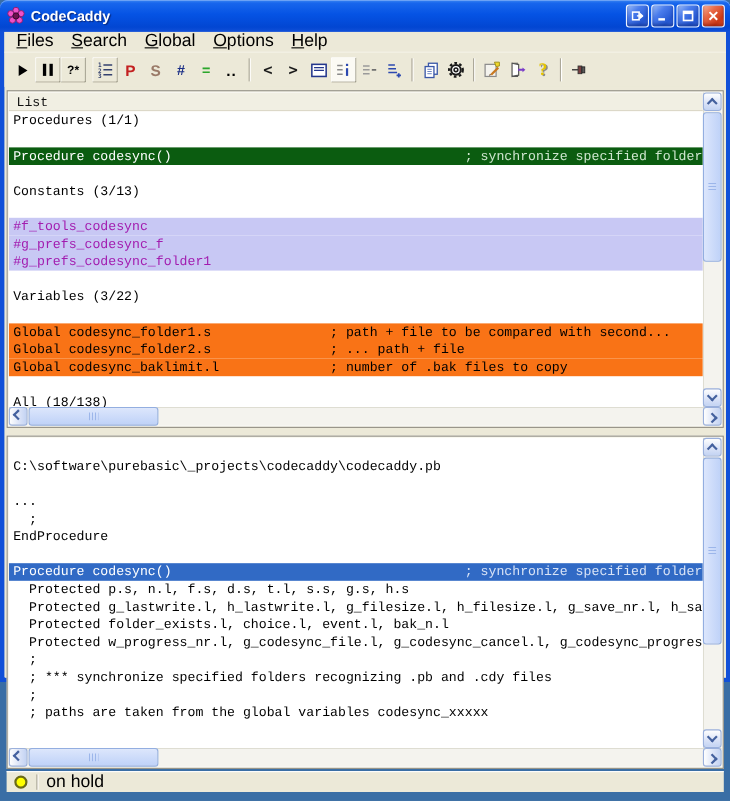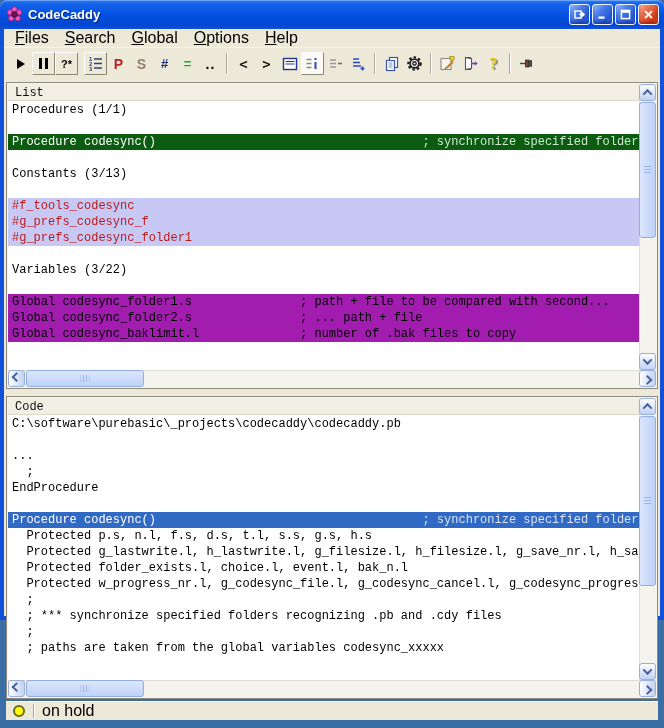--- a/index.html
+++ b/index.html
@@ -85,22 +85,22 @@
   .row{
     height:16px; white-space:pre; overflow:hidden;
     font-family:"Liberation Mono",monospace; font-size:12px; line-height:16px;
     color:#000; padding-left:4px;
   }
   .row .t, .row .c{ white-space:pre; }
   .row.sel-green{ background:#0b5c10; color:#fff; }
   .row.sel-green .c{ color:#cfe6cf; }
   .row.sel-blue{ background:#316ac5; color:#fff; }
   .row.sel-blue .c{ color:#d8e3f6; }
-  .row.lav{ background:#c8c8f4; color:#b91c1c; }
-  .row.grn{ background:#a21caf; }
+  .row.lav{ background:#c8c8f4; color:#a21caf; }
+  .row.grn{ background:#f97316; }
   
   .vscroll{ position:absolute; top:1px; right:1px; bottom:18px; width:17px; background:#f4f3ee;
             box-shadow:inset 1px 0 0 #deddd2; }
   .hscroll{ position:absolute; left:1px; right:1px; bottom:1px; height:17px; background:#f4f3ee;
             box-shadow:inset 0 1px 0 #deddd2; }
   .sb-btn{
     position:absolute; width:17px; height:17px; border-radius:3px;
     border:1px solid #9ab0dc;
     background:linear-gradient(180deg,#fefefe,#d9e2f7 60%,#c3d3f3);
     display:flex; align-items:center; justify-content:center;
@@ -318,20 +318,21 @@
             <div class="row lav"><span class="t">#f_tools_codesync</span></div>
             <div class="row lav"><span class="t">#g_prefs_codesync_f</span></div>
             <div class="row lav"><span class="t">#g_prefs_codesync_folder1</span></div>
             <div class="row blank"><span class="t"></span></div>
             <div class="row plain"><span class="t">Variables (3/22)</span></div>
             <div class="row blank"><span class="t"></span></div>
             <div class="row grn"><span class="t">Global codesync_folder1.s               </span><span class="c">; path + file to be compared with second...</span></div>
             <div class="row grn"><span class="t">Global codesync_folder2.s               </span><span class="c">; ... path + file</span></div>
             <div class="row grn"><span class="t">Global codesync_baklimit.l              </span><span class="c">; number of .bak files to copy</span></div>
             <div class="row blank"><span class="t"></span></div>
+            <div class="row plain"><span class="t">All (18/138)</span></div>
           </div>
       </div>
       <div class="vscroll">
         <span class="sb-btn sb-up">
             <span class="chev up"></span>
           </span>
         <span class="sb-thumb-v"></span>
         <span class="sb-btn sb-down">
             <span class="chev down"></span>
           </span>
@@ -344,21 +345,20 @@
         <span class="sb-btn sb-right">
             <span class="chev right"></span>
           </span>
       </div>
     </div>
 
     <div class="splitter"></div>
 
     <div class="panel panel-code">
       <div class="panel-main">
-        <div class="panel-header">Code</div>
         <div class="rows">
             <div class="row plain"><span class="t">C:\software\purebasic\_projects\codecaddy\codecaddy.pb</span></div>
             <div class="row blank"><span class="t"></span></div>
             <div class="row plain"><span class="t">...</span></div>
             <div class="row plain"><span class="t">  ;</span></div>
             <div class="row plain"><span class="t">EndProcedure</span></div>
             <div class="row blank"><span class="t"></span></div>
             <div class="row sel-blue"><span class="t">Procedure codesync()                                     </span><span class="c">; synchronize specified folders</span></div>
             <div class="row plain"><span class="t">  Protected p.s, n.l, f.s, d.s, t.l, s.s, g.s, h.s</span></div>
             <div class="row plain"><span class="t">  Protected g_lastwrite.l, h_lastwrite.l, g_filesize.l, h_filesize.l, g_save_nr.l, h_save_nr.l</span></div>

